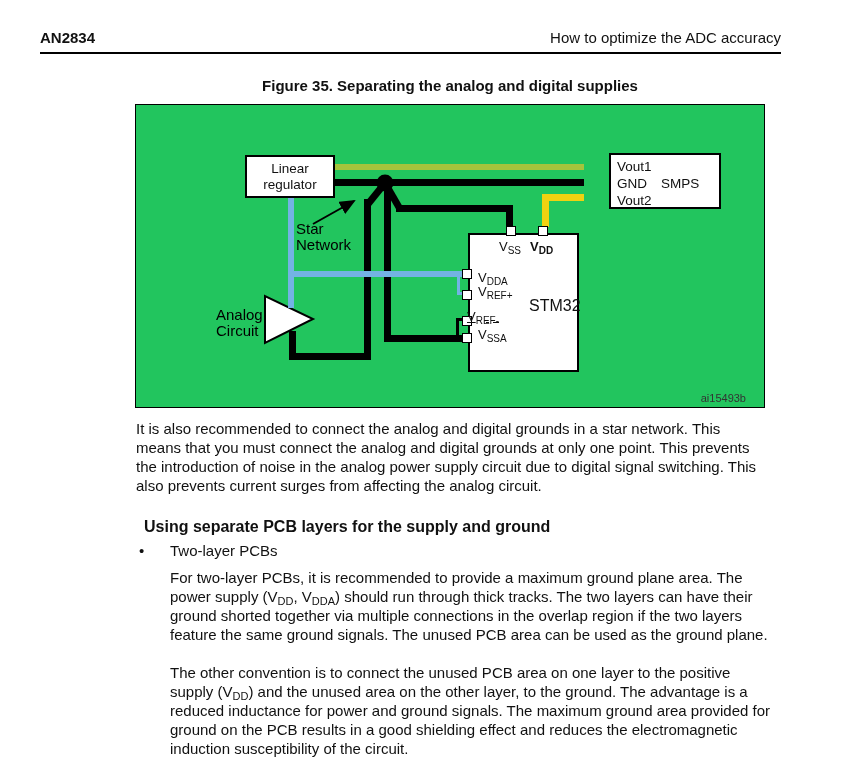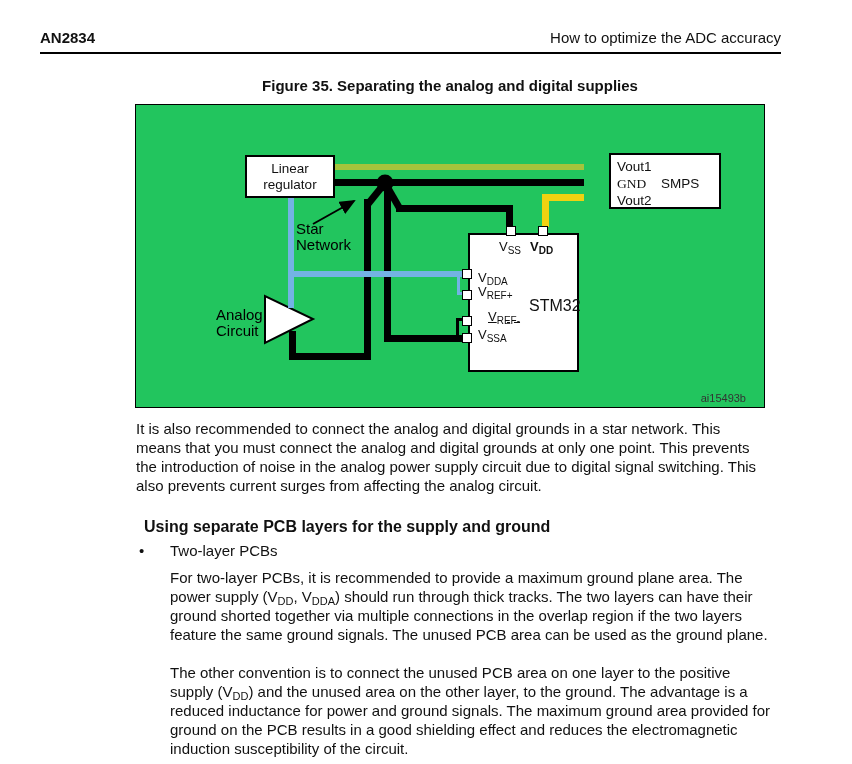--- a/index.html
+++ b/index.html
@@ -86,21 +86,21 @@
     <div class="wire w-blue" style="left:321px;top:169px;width:3px;height:21px;"></div>
     <div class="wire w-blue" style="left:321px;top:187px;width:7px;height:3px;"></div>
 
     <div class="cbox box-linreg">
       <span>Linear</span>
       <span>regulator</span>
     </div>
 
     <div class="cbox box-smps">
       <span style="left:6px;top:4px;">Vout1</span>
-      <span style="left:6px;top:21px;font-family:Liberation Serif, serif;">GND</span>
+      <span style="left:6px;top:21px;">GND</span>
       <span style="left:50px;top:21px;">SMPS</span>
       <span style="left:6px;top:38px;">Vout2</span>
     </div>
 
     <div class="cbox box-stm32"></div>
     <span class="stm-name" style="left:393px;top:192px;">STM32</span>
 
     <div class="pin" style="left:370px;top:121px;"></div>
     <div class="pin" style="left:402px;top:121px;"></div>
     <div class="pin" style="left:326px;top:164px;"></div>
@@ -109,21 +109,21 @@
     <div class="pin" style="left:326px;top:228px;"></div>
 
     <span class="pinlbl" style="left:363px;top:135px;">
       <span>V</span><sub>SS</sub></span>
     <span class="pinlbl" style="left:394px;top:135px;font-weight:bold;">
       <span>V</span><sub>DD</sub></span>
     <span class="pinlbl" style="left:342px;top:158px;margin-top:8px;">
       <span>V</span><sub>DDA</sub></span>
     <span class="pinlbl" style="left:342px;top:180px;">
       <span>V</span><sub>REF+</sub></span>
-    <span class="pinlbl" style="left:352px;top:205px;text-decoration:underline;">
+    <span class="pinlbl" style="left:331px;top:205px;text-decoration:underline;">
       <span>V</span><sub>REF-</sub></span>
     <span class="pinlbl" style="left:342px;top:223px;">
       <span>V</span><sub>SSA</sub></span>
 
     <span class="dlabel" style="left:160px;top:116px;">
       <span style="display:block">Star</span>
       <span style="display:block">Network</span>
     </span>
     <span class="dlabel" style="left:72px;top:202px;margin-left:8px;">
       <span style="display:block">Analog</span>

